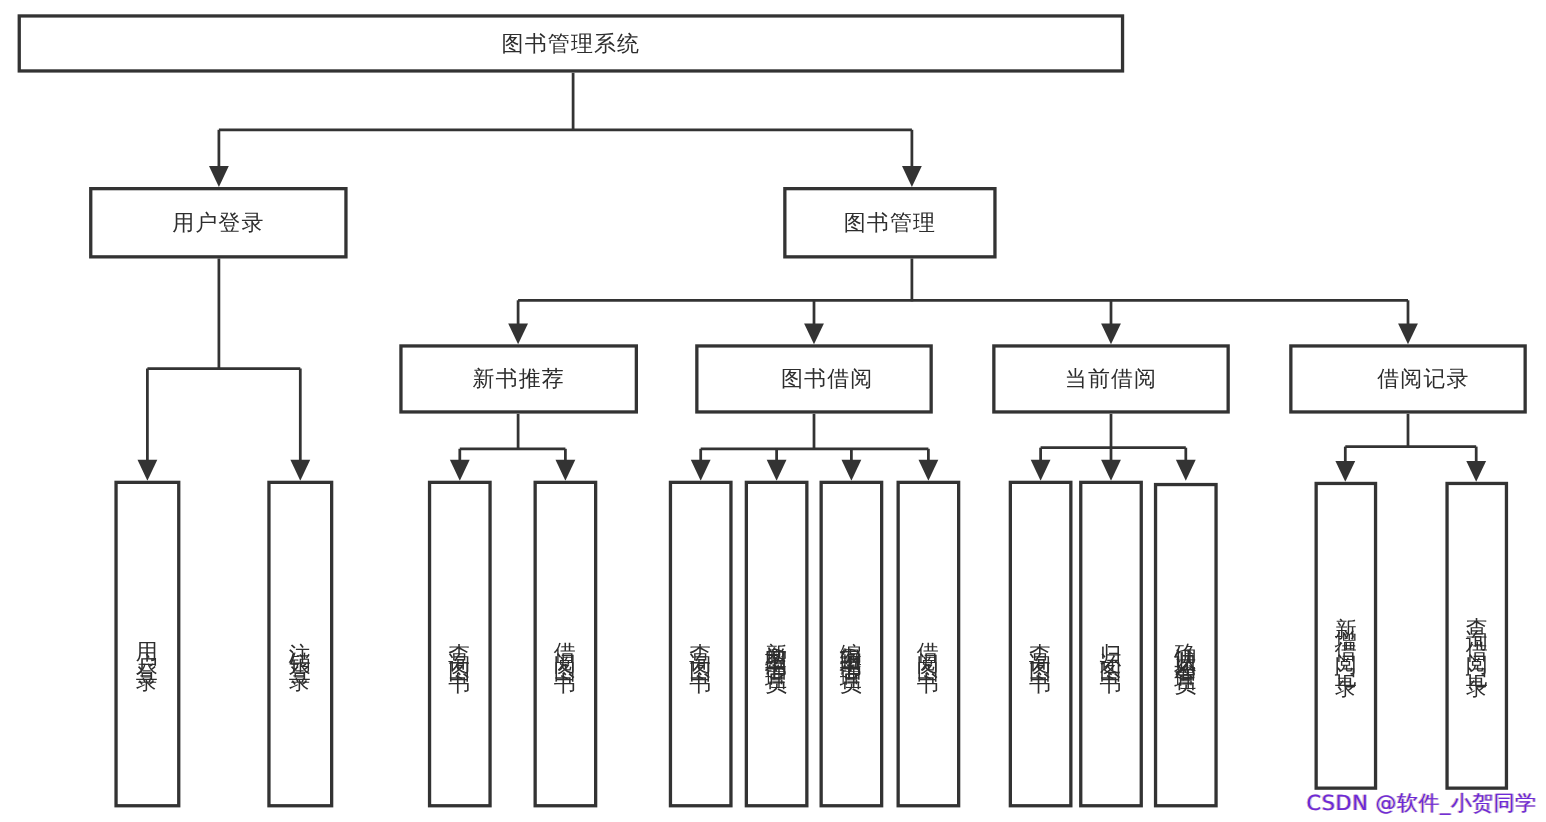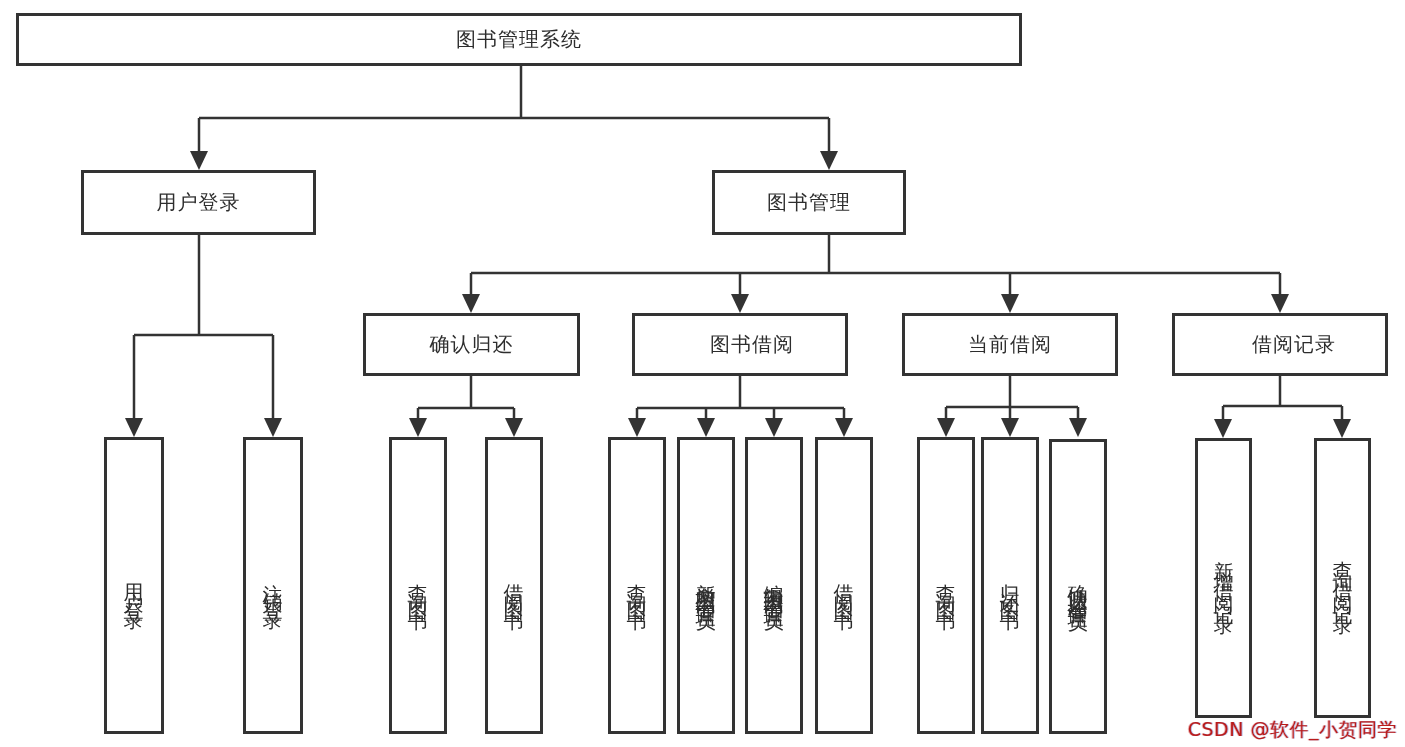--- a/index.html
+++ b/index.html
@@ -13,21 +13,21 @@
   .box{
     position:absolute;box-sizing:border-box;border:3px solid #333333;background:#ffffff;
     text-align:center;overflow:hidden;
   }
   .bh{font-size:20px;letter-spacing:1px;white-space:nowrap;}
   .bv{writing-mode:vertical-rl;font-size:20px;letter-spacing:9px;}
   .bv.mid{letter-spacing:11px;}
   .bv.tight{letter-spacing:4px;}
   .watermark{
     position:absolute;right:8px;bottom:4px;font-size:19px;letter-spacing:.5px;
-    color:#b91c1c;white-space:nowrap;
+    color:#6d28d9;white-space:nowrap;
     text-shadow:-1px 0 0 rgba(216,90,90,.45),1px 0 0 rgba(90,120,216,.45);
   }
 </style>
 </head>
 <body>
 
 <div class="canvas">
 
   <svg class="connectors" xmlns="http://www.w3.org/2000/svg" viewBox="0 0 1405 747">
 
@@ -103,21 +103,21 @@
       <line x1="1342" y1="406" x2="1342" y2="421"></line>
       <polygon points="1342,438 1333,419 1351,419"></polygon>
     </g>
   </svg>
 
   <div class="box bh" style="left:16px;top:13px;width:1006px;height:53px;line-height:46px;text-align:center;">图书管理系统</div>
 
   <div class="box bh" style="left:81px;top:170px;width:235px;height:65px;line-height:58px;">用户登录</div>
   <div class="box bh" style="left:712px;top:170px;width:194px;height:65px;line-height:58px;">图书管理</div>
 
-  <div class="box bh" style="left:363px;top:313px;width:217px;height:63px;line-height:56px;">确认归还</div>
+  <div class="box bh" style="left:363px;top:313px;width:217px;height:63px;line-height:56px;">新书推荐</div>
   <div class="box bh" style="left:632px;top:313px;width:216px;height:63px;line-height:56px;padding-left:24px;">图书借阅</div>
   <div class="box bh" style="left:902px;top:313px;width:216px;height:63px;line-height:56px;">当前借阅</div>
   <div class="box bh" style="left:1172px;top:313px;width:216px;height:63px;line-height:56px;padding-left:28px;">借阅记录</div>
 
   <div class="box bv" style="left:104px;top:437px;width:60px;height:297px;line-height:54px;">用户登录</div>
   <div class="box bv" style="left:243px;top:437px;width:60px;height:297px;line-height:54px;">注销登录</div>
 
   <div class="box bv" style="left:389px;top:437px;width:58px;height:297px;line-height:52px;">查询图书</div>
   <div class="box bv" style="left:485px;top:437px;width:58px;height:297px;line-height:52px;">借阅图书</div>
 

